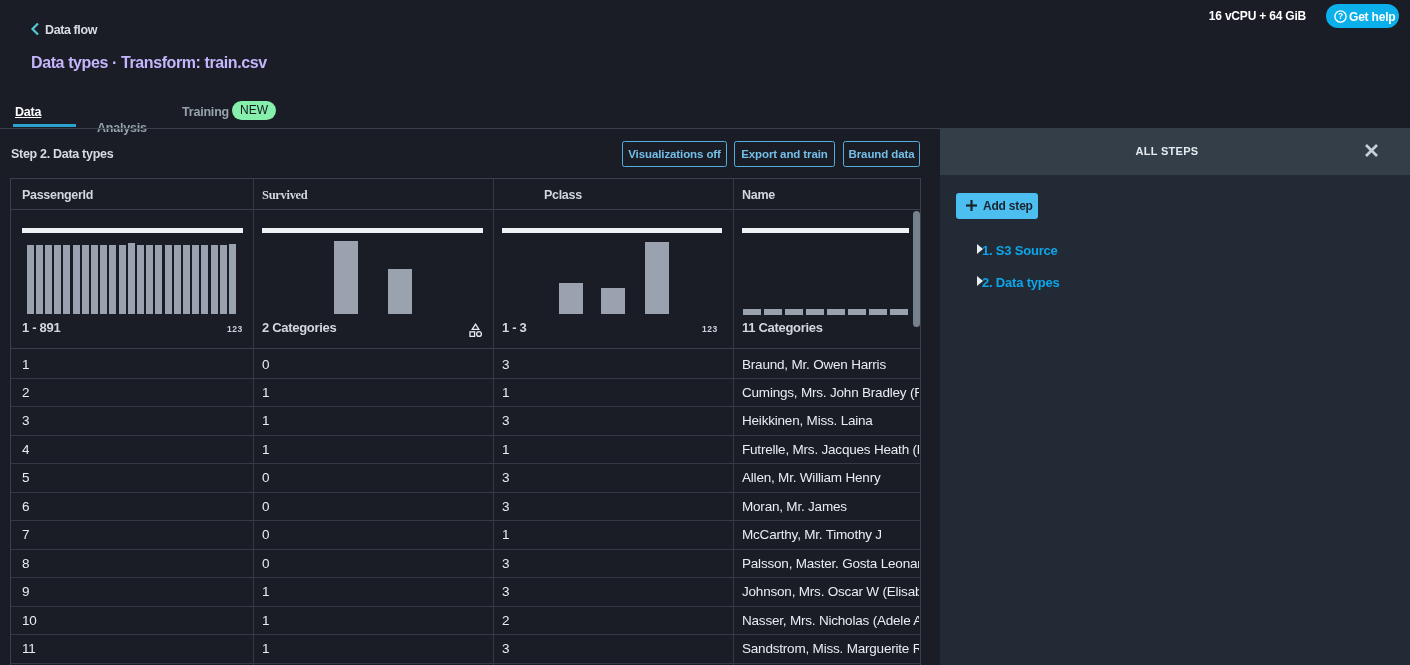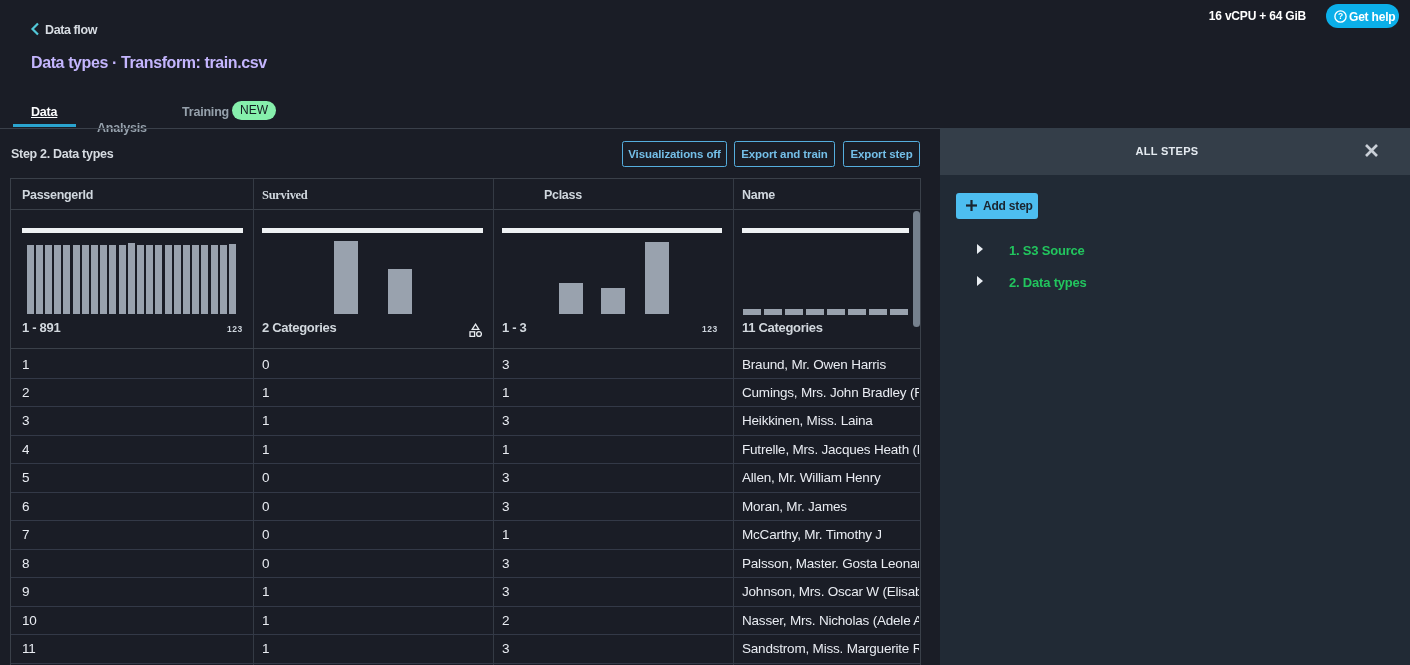--- a/index.html
+++ b/index.html
@@ -39,53 +39,53 @@
   .cell { position:absolute; top:6.5px; font-size:13.5px; color:#e9ecf2; letter-spacing:-0.2px; white-space:nowrap; overflow:hidden; }
   .sbthumb { position:absolute; left:902px; top:32px; width:7px; height:116px; border-radius:3.5px; background:#76818e; }
 
   
   .panel { left:940px; top:128px; width:470px; height:537px; background:#212a35; }
   .phead { position:absolute; left:0; top:0; width:100%; height:47px; background:#343e49; }
   .ptitle { position:absolute; left:0; right:16px; top:17px; text-align:center; font-size:11px; font-weight:700;
     color:#e4eaf0; letter-spacing:0.3px; }
   .addstep { position:absolute; left:16px; top:65px; width:82px; height:26px; border-radius:3px; background:#4dbef0; }
   .addstep span { position:absolute; left:27px; top:6px; font-size:12px; font-weight:700; color:#1a2530; letter-spacing:-0.2px; white-space:nowrap; }
-  .stepitem { position:absolute; left:69px; font-size:13px; font-weight:700; color:#22c55e; letter-spacing:-0.2px; }
+  .stepitem { position:absolute; left:42px; font-size:13px; font-weight:700; color:#0ea5e9; letter-spacing:-0.2px; }
   .tri { position:absolute; left:37px; width:0; height:0; border-left:6px solid #e8edf2;
     border-top:5.5px solid transparent; border-bottom:5.5px solid transparent; }
 </style>
 </head>
 <body>
 
 <svg class="abs" style="left:30px; top:22px;" width="10" height="14" viewBox="0 0 10 14">
   <polyline points="8,1.5 2.5,7 8,12.5" fill="none" stroke="#52c8d8" stroke-width="2.2"></polyline>
 </svg>
 <div class="abs backlink">Data flow</div>
 <div class="abs title">Data types · Transform: train.csv</div>
 
-<div class="abs tab active" style="left:31px;text-decoration:underline;">Data</div>
+<div class="abs tab active" style="left:15px;text-decoration:underline;">Data</div>
 <div class="abs tab" style="left:97px;margin-top:16px;">Analysis</div>
 <div class="abs tab" style="left:182px;">Training</div>
 <div class="abs newbadge">NEW</div>
 <div class="abs tabline"></div>
 <div class="abs hdiv"></div>
 
 <div class="abs vcpu">16 vCPU + 64 GiB</div>
 <div class="abs gethelp">
   <svg class="abs" style="left:7px; top:4.5px;" width="15" height="15" viewBox="0 0 15 15">
     <circle cx="7.5" cy="7.5" r="5.6" fill="none" stroke="#fff" stroke-width="1.4"></circle>
     <text x="7.5" y="10.4" font-family="Liberation Sans, sans-serif" font-size="8.5" font-weight="700" fill="#fff" text-anchor="middle">?</text>
   </svg>
   <span>Get help</span>
 </div>
 
 <div class="abs steplabel">Step 2. Data types</div>
 <div class="abs obtn" style="left:622px; width:105px;">Visualizations off</div>
 <div class="abs obtn" style="left:734px; width:101px;">Export and train</div>
-<div class="abs obtn" style="left:843px; width:77px;">Export step</div>
+<div class="abs obtn" style="left:843px; width:77px;">Braund data</div>
 
 <div class="abs tbl">
   <div class="thead">
     <div class="th" style="left:11px;">PassengerId</div>
     <div class="th" style="left:251px;font-family:Liberation Serif, serif;">Survived</div>
     <div class="th" style="left:491px;padding-left:42px;">Pclass</div>
     <div class="th" style="left:731px;">Name</div>
   </div>
 
   <div class="vsep" style="left:242px; top:0; height:487px;"></div>

